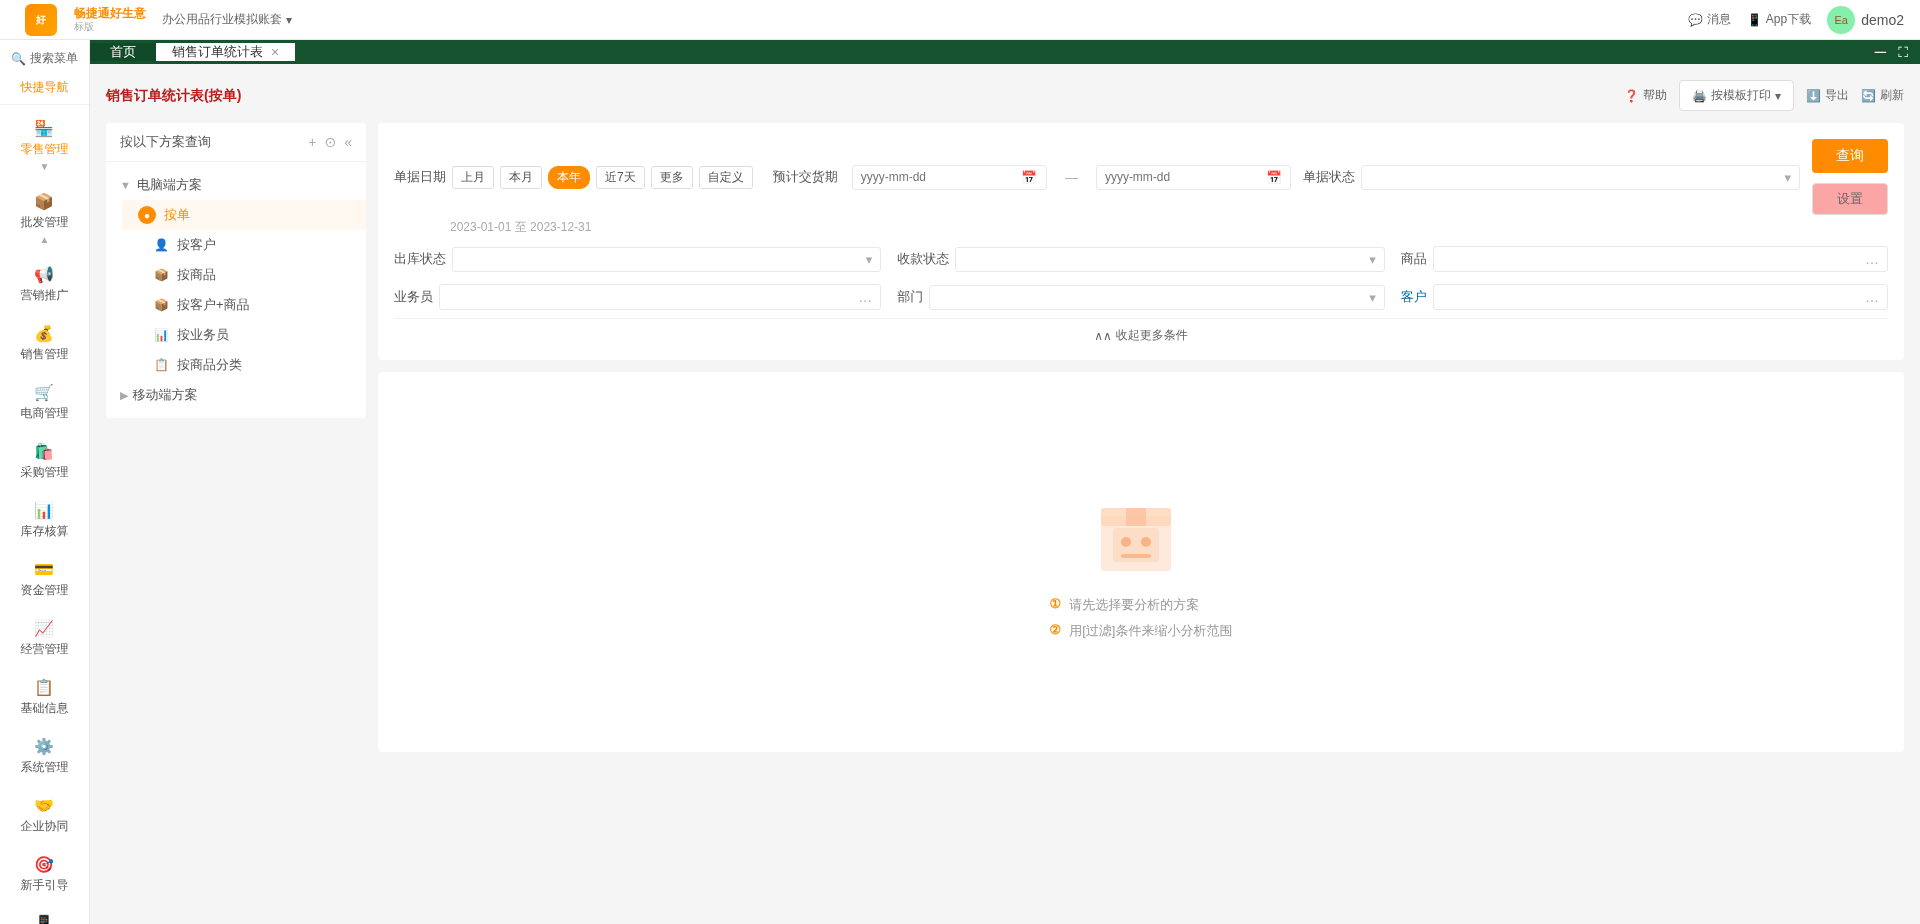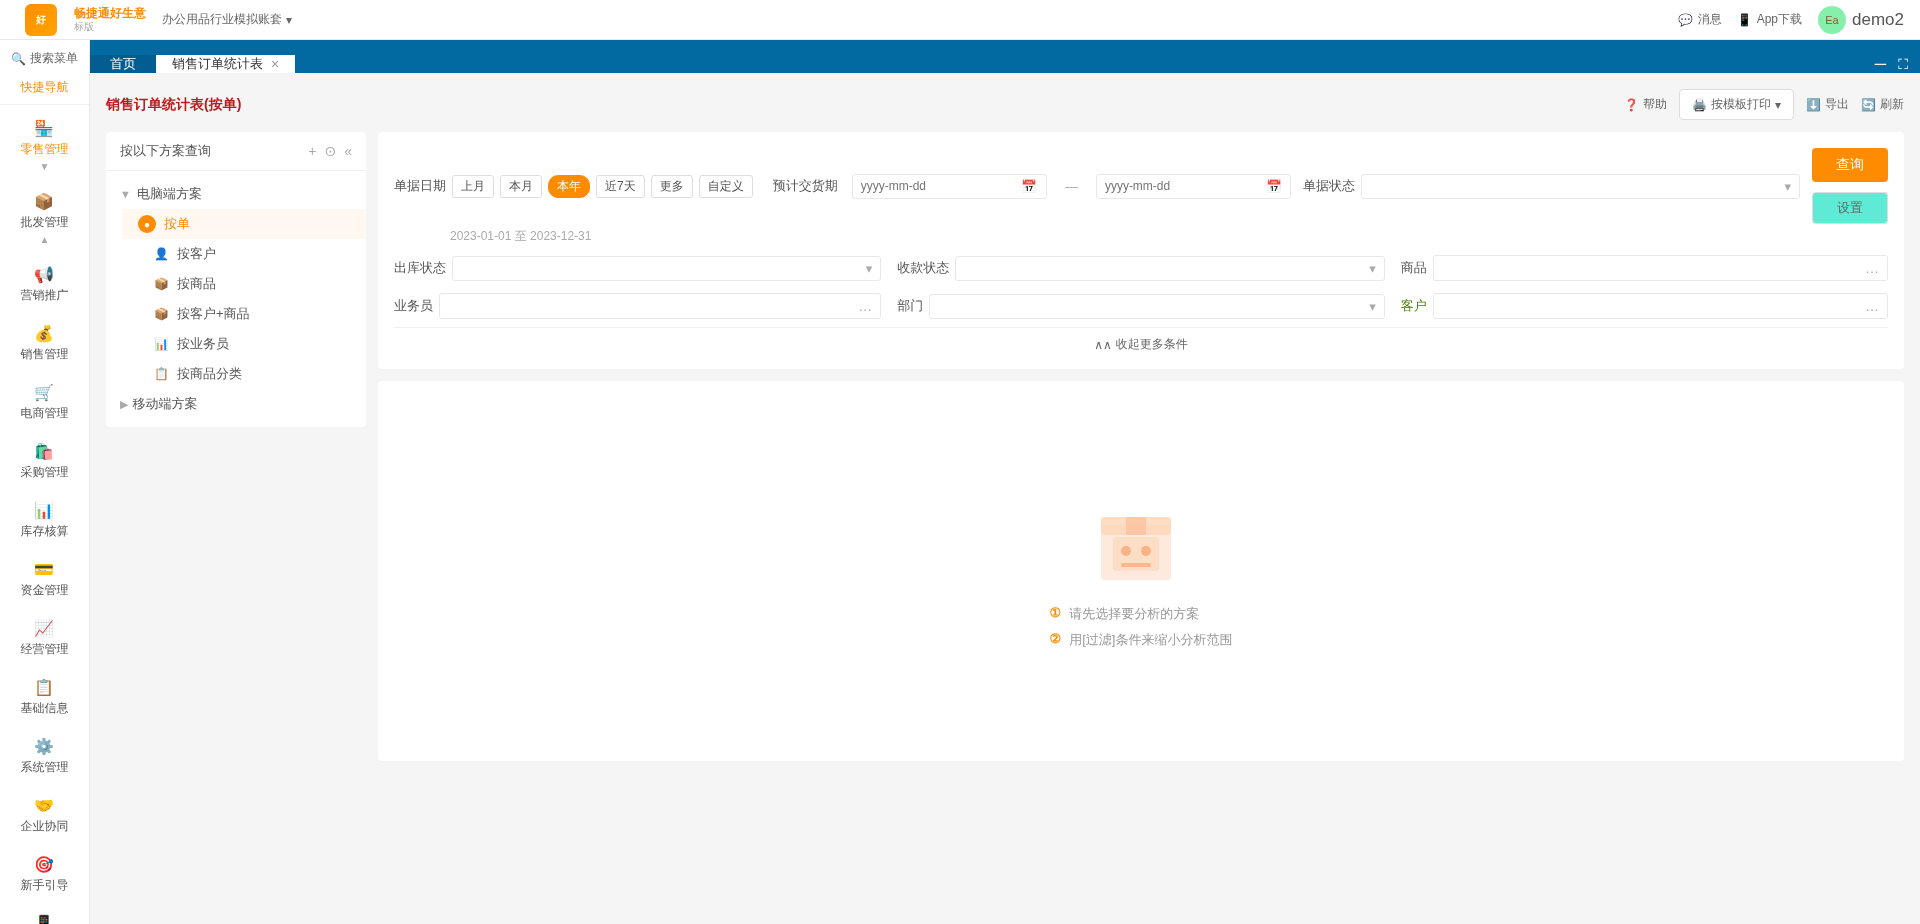--- a/index.html
+++ b/index.html
@@ -63,21 +63,21 @@
     .mobile-section .expand-icon { color: #aaa; font-size: 11px; }
 
     
     .empty-state { display: flex; flex-direction: column; align-items: center; justify-content: center; padding: 40px; }
     .empty-hints { text-align: left; }
     .empty-hint { display: flex; align-items: flex-start; gap: 8px; margin-bottom: 8px; font-size: 13px; color: #999; }
     .hint-num { color: #ff8c00; font-weight: bold; }
 
     
     .query-btn { background: #ff8c00; color: #fff; border: none; border-radius: 4px; padding: 8px 24px; font-size: 14px; cursor: pointer; }
-    .set-btn { background: #5eead4; color: #666; border: 1px solid #ddd; border-radius: 4px; padding: 6px 16px; font-size: 13px; cursor: pointer; margin-top: 6px; display: block; width: 100%; text-align: center; }
+    .set-btn { background: #fca5a5; color: #666; border: 1px solid #ddd; border-radius: 4px; padding: 6px 16px; font-size: 13px; cursor: pointer; margin-top: 6px; display: block; width: 100%; text-align: center; }
 
     
     .filter-section { background: #fff; border-radius: 4px; padding: 16px; }
   </style>
 </head>
 <body>
 
 <div class="topbar">
   <div class="topbar-left">
     <div class="logo-box">
@@ -96,21 +96,21 @@
     <div class="topbar-action">
       <span>💬</span>
       <span>消息</span>
     </div>
     <div class="topbar-action">
       <span>📱</span>
       <span>App下载</span>
     </div>
     <div style="display:flex;align-items:center;gap:6px;cursor:pointer;">
       <div class="avatar">Ea</div>
-      <span style="font-size:17px;color:#555;">demo2</span>
+      <span style="font-size:14px;color:#555;">demo2</span>
     </div>
   </div>
 </div>
 
 <div class="main-layout">
 
   <div class="sidebar">
     <div class="sidebar-search">
       <button class="sidebar-search-btn">
         <span>🔍</span>
@@ -176,21 +176,21 @@
     </div>
     <div class="sidebar-item">
       <span class="sidebar-item-icon">📱</span>
 
     </div>
 
   </div>
 
   <div class="content-area">
 
-    <div style="height:33px;background:#0369a1;display:flex;align-items:flex-end;flex-shrink:0;">
+    <div style="height:24px;background:#14532d;display:flex;align-items:center;flex-shrink:0;">
       <div style="display:flex;align-items:center;padding:0 20px;color:#fff;font-size:13px;cursor:pointer;background:rgba(0,0,0,0.1);">
         <span>首页</span>
       </div>
       <div style="display:flex;align-items:center;padding:0 16px;background:#fff;color:#333;font-size:13px;gap:8px;cursor:pointer;">
         <span>销售订单统计表</span>
         <span style="color:#999;font-size:14px;">×</span>
       </div>
       <div style="margin-left:auto;display:flex;align-items:center;padding:0 12px;gap:12px;">
         <button style="background:none;border:none;color:#fff;cursor:pointer;font-size:16px;">─</button>
         <button style="background:none;border:none;color:#fff;cursor:pointer;font-size:14px;">⛶</button>
@@ -361,21 +361,21 @@
                 </div>
               </div>
               <div style="display:flex;align-items:center;gap:6px;flex:1;">
                 <span style="font-size:13px;color:#555;white-space:nowrap;">部门</span>
                 <div class="filter-select" style="flex:1;">
                   <span class="filter-select-text"></span>
                   <span style="color:#aaa;">▾</span>
                 </div>
               </div>
               <div style="display:flex;align-items:center;gap:6px;flex:1;">
-                <span style="font-size:13px;color:#4d7c0f;white-space:nowrap;">客户</span>
+                <span style="font-size:13px;color:#0369a1;white-space:nowrap;">客户</span>
                 <div class="filter-input-box" style="flex:1;">
                   <input type="text" style="">
                   <span class="filter-more-dots">…</span>
                 </div>
               </div>
             </div>
 
             <div style="border-top:1px solid #f0f0f0;margin-top:8px;padding-top:8px;text-align:center;">
               <span style="display:inline-flex;align-items:center;gap:4px;color:#666;font-size:12px;cursor:pointer;">
                 <span>∧∧</span>

